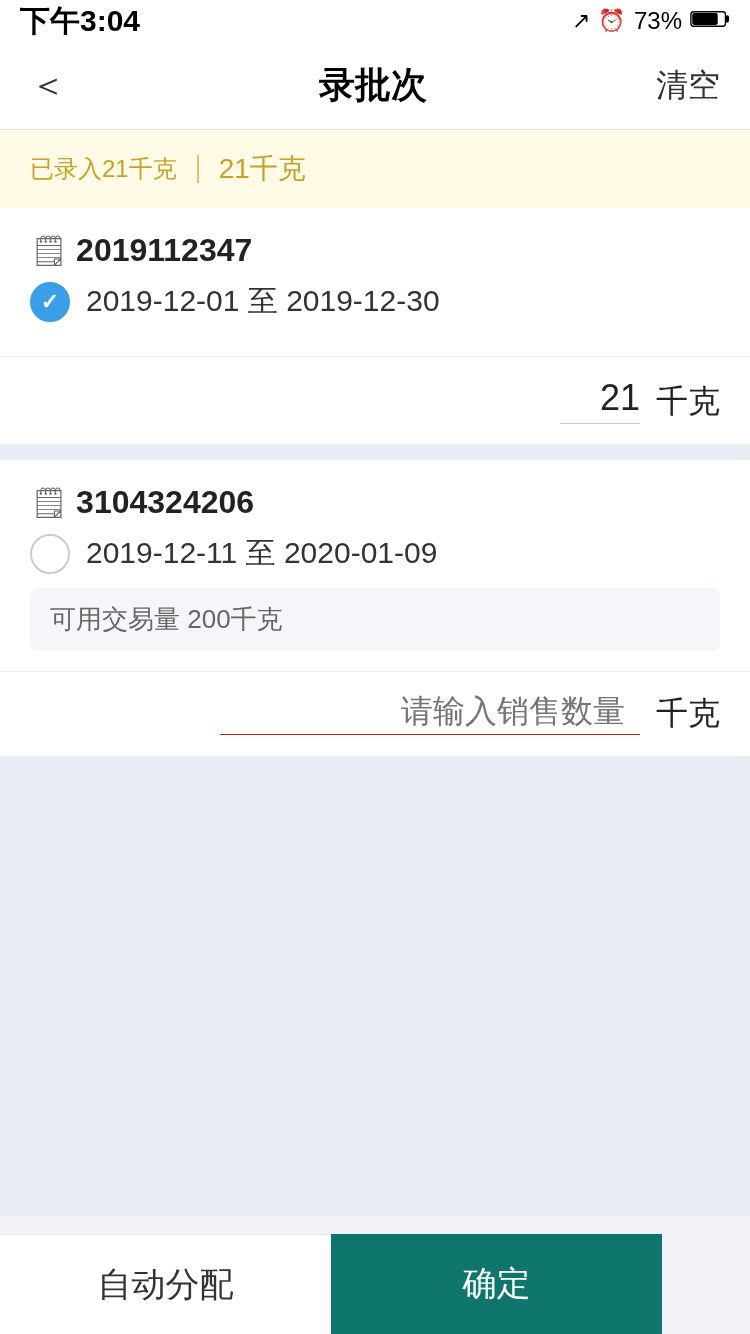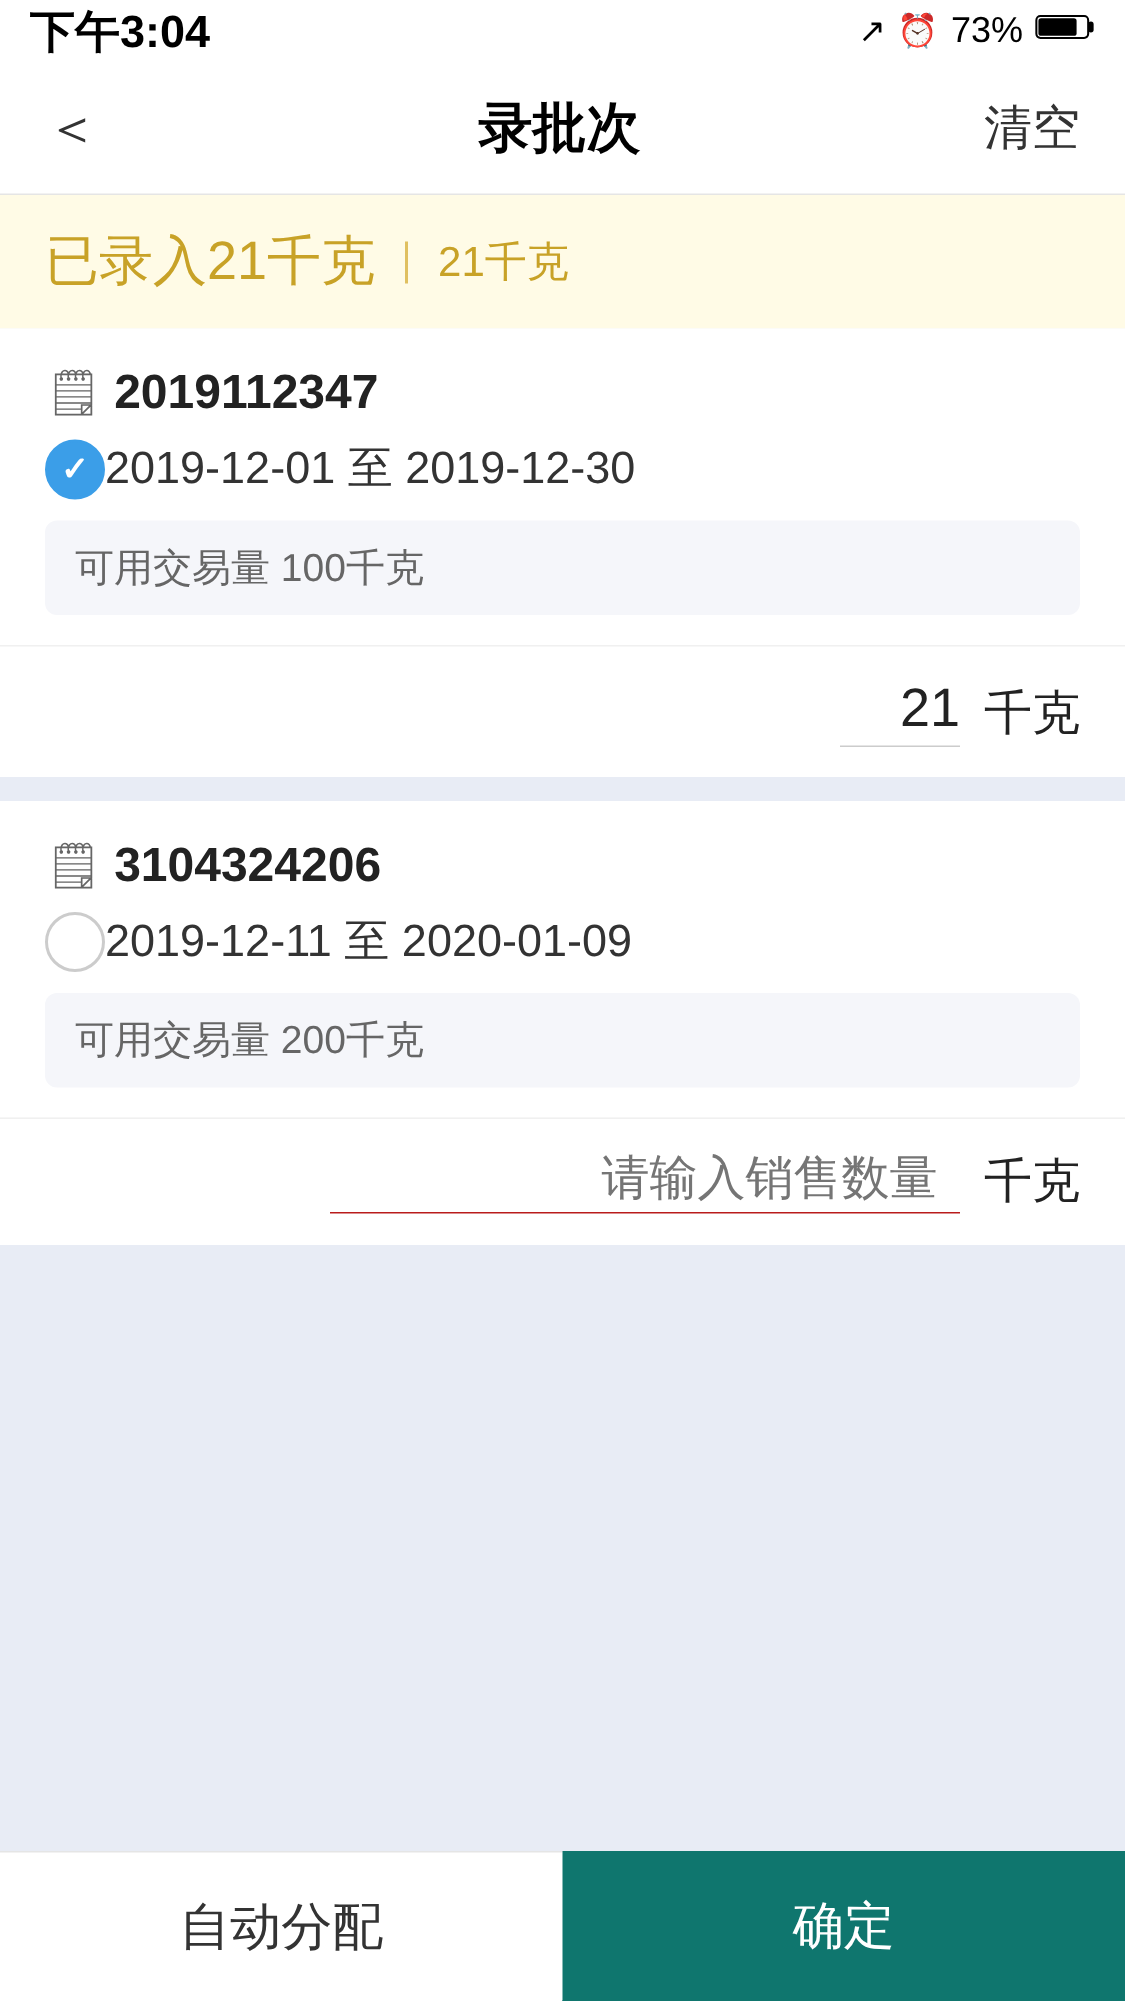--- a/index.html
+++ b/index.html
@@ -74,21 +74,21 @@
 
     
     .info-bar {
       background: #fffbe6;
       padding: 20px 30px;
       display: flex;
       align-items: center;
       gap: 0;
     }
     .info-recorded {
-      font-size: 36px;
+      font-size: 24px;
       color: #c8a227;
     }
     .info-divider {
       width: 2px;
       height: 28px;
       background: #e0c060;
       margin: 0 20px;
     }
     .info-amount {
       font-size: 28px;
@@ -112,20 +112,21 @@
       color: #666;
     }
     .batch-id {
       font-size: 32px;
       font-weight: 600;
       color: #222;
     }
     .batch-date-row {
       display: flex;
       align-items: center;
+      gap: 16px;
       margin-bottom: 14px;
     }
     .radio-circle {
       width: 40px;
       height: 40px;
       border-radius: 50%;
       border: 2px solid #ccc;
       background: #fff;
       flex-shrink: 0;
       display: flex;
@@ -216,21 +217,21 @@
     
     .gray-area {
       background: #e8ecf5;
       height: 460px;
     }
 
     
     .bottom-bar {
       position: fixed;
       bottom: 0;
-      width: 750px;
+      width: 662px;
       height: 100px;
       display: flex;
     }
     .btn-auto {
       flex: 1;
       background: #fff;
       border: none;
       font-size: 34px;
       color: #333;
       cursor: pointer;
@@ -278,21 +279,20 @@
 
 <div class="batch-card">
   <div class="batch-header">
     <span class="batch-id-icon">🗒</span>
     <span class="batch-id">2019112347</span>
   </div>
   <div class="batch-date-row">
     <div class="radio-circle checked"></div>
     <span class="batch-date">2019-12-01 至 2019-12-30</span>
   </div>
-  <div class="batch-available">可用交易量 100千克</div>
 </div>
 
 <div class="quantity-row">
   <div class="quantity-underline">
     <span class="quantity-value">21</span>
   </div>
   <span class="quantity-unit">千克</span>
 </div>
 
 <div class="section-separator"></div>

